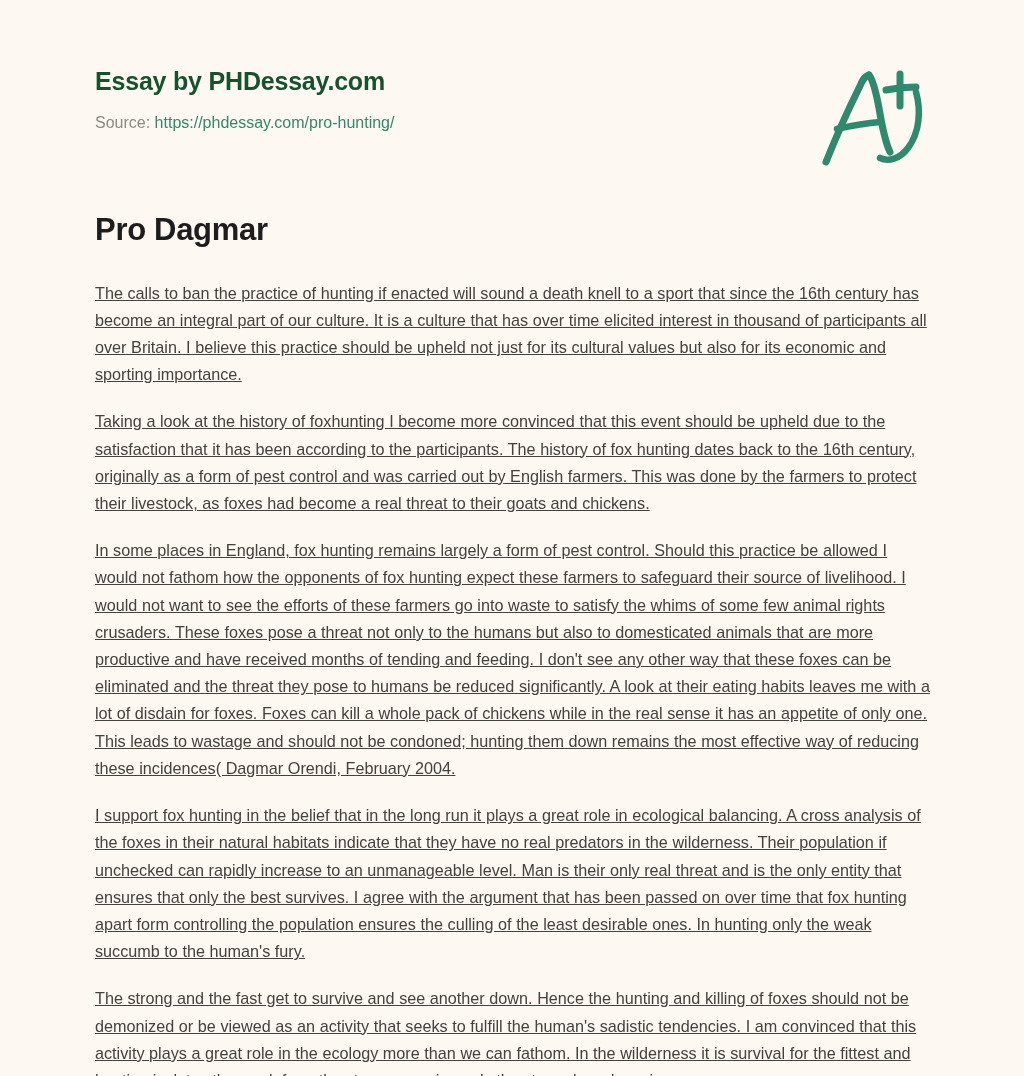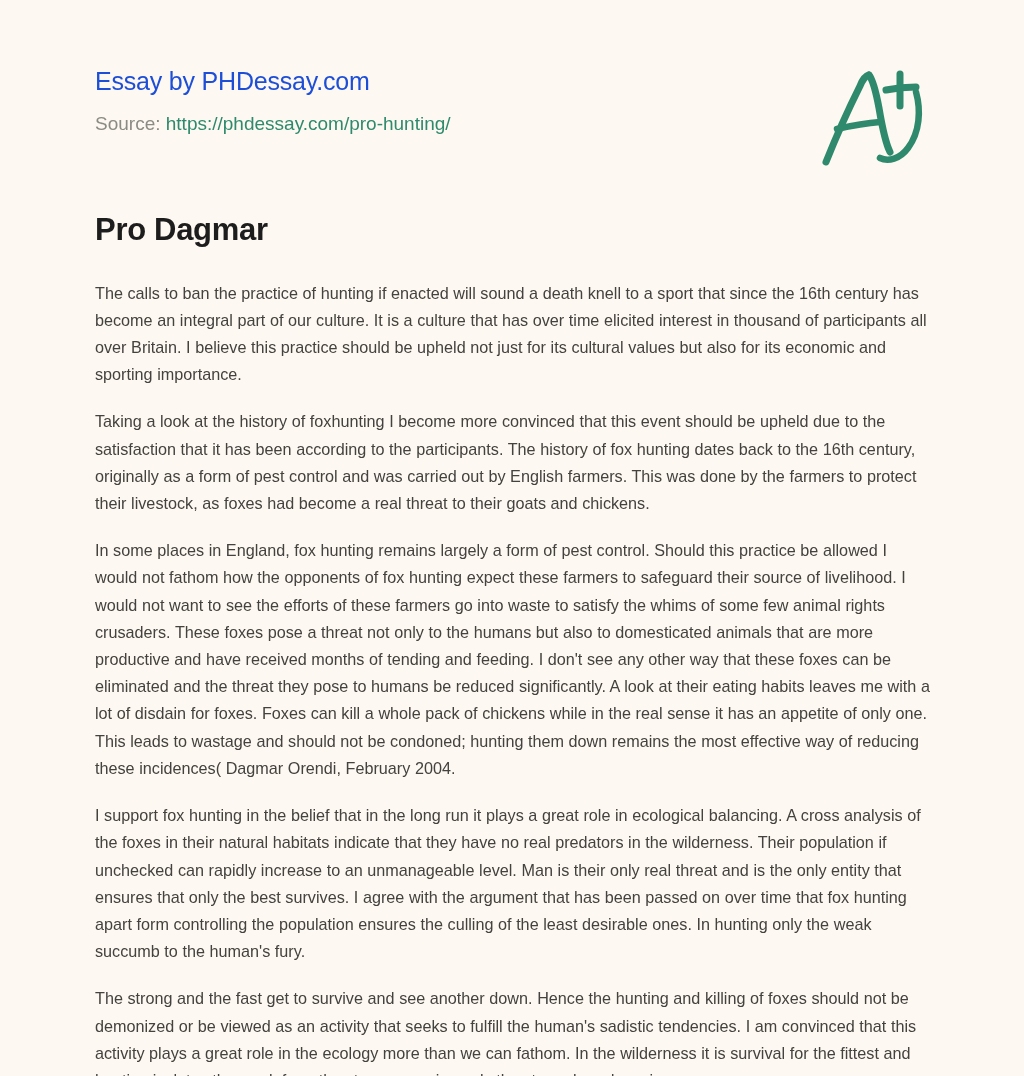--- a/index.html
+++ b/index.html
@@ -33,31 +33,31 @@
   }
 
   .brand-block {
     position: absolute;
     left: 95px;
     top: 68px;
   }
 
   .brand-title {
     font-size: 25px;
-    font-weight: 400;
-    color: #1d4ed8;
+    font-weight: 700;
+    color: #14532d;
     letter-spacing: -0.2px;
     line-height: 1.1;
     margin: 0;
     white-space: nowrap;
   }
 
   .source-line {
     margin-top: 17px;
-    font-size: 19px;
+    font-size: 16px;
     line-height: 1.2;
     white-space: nowrap;
   }
   .source-label {
     color: #8b8b85;
   }
   .source-url {
     color: #2f8a6d;
     text-decoration: none;
   }
@@ -93,20 +93,21 @@
     line-height: 1.15;
   }
 
   .article-body p {
     margin: 0 0 20px 0;
     font-size: 16.2px;
     line-height: 27.2px;
     color: #44423f;
     text-align: left;
     word-spacing: 0.1px;
+    text-decoration: underline;
   }
   .article-body p:last-child {
     margin-bottom: 0;
   }
 </style>
 </head>
 <body>
 
 <div class="page">
 

